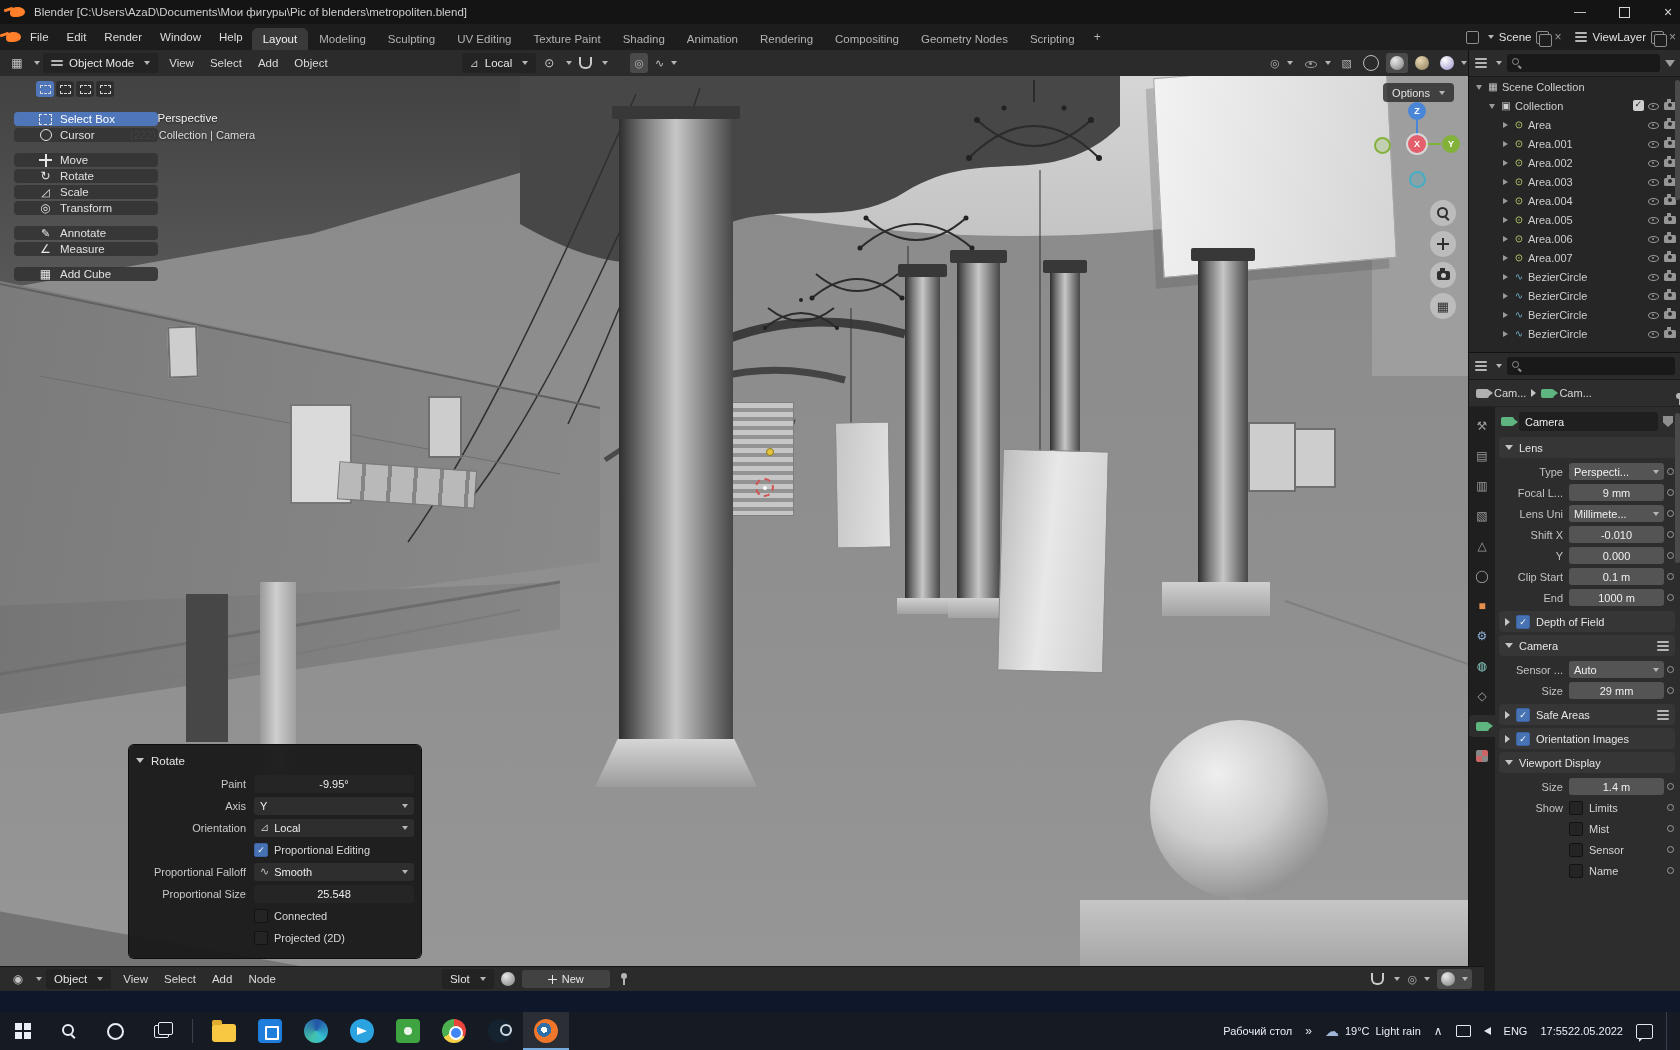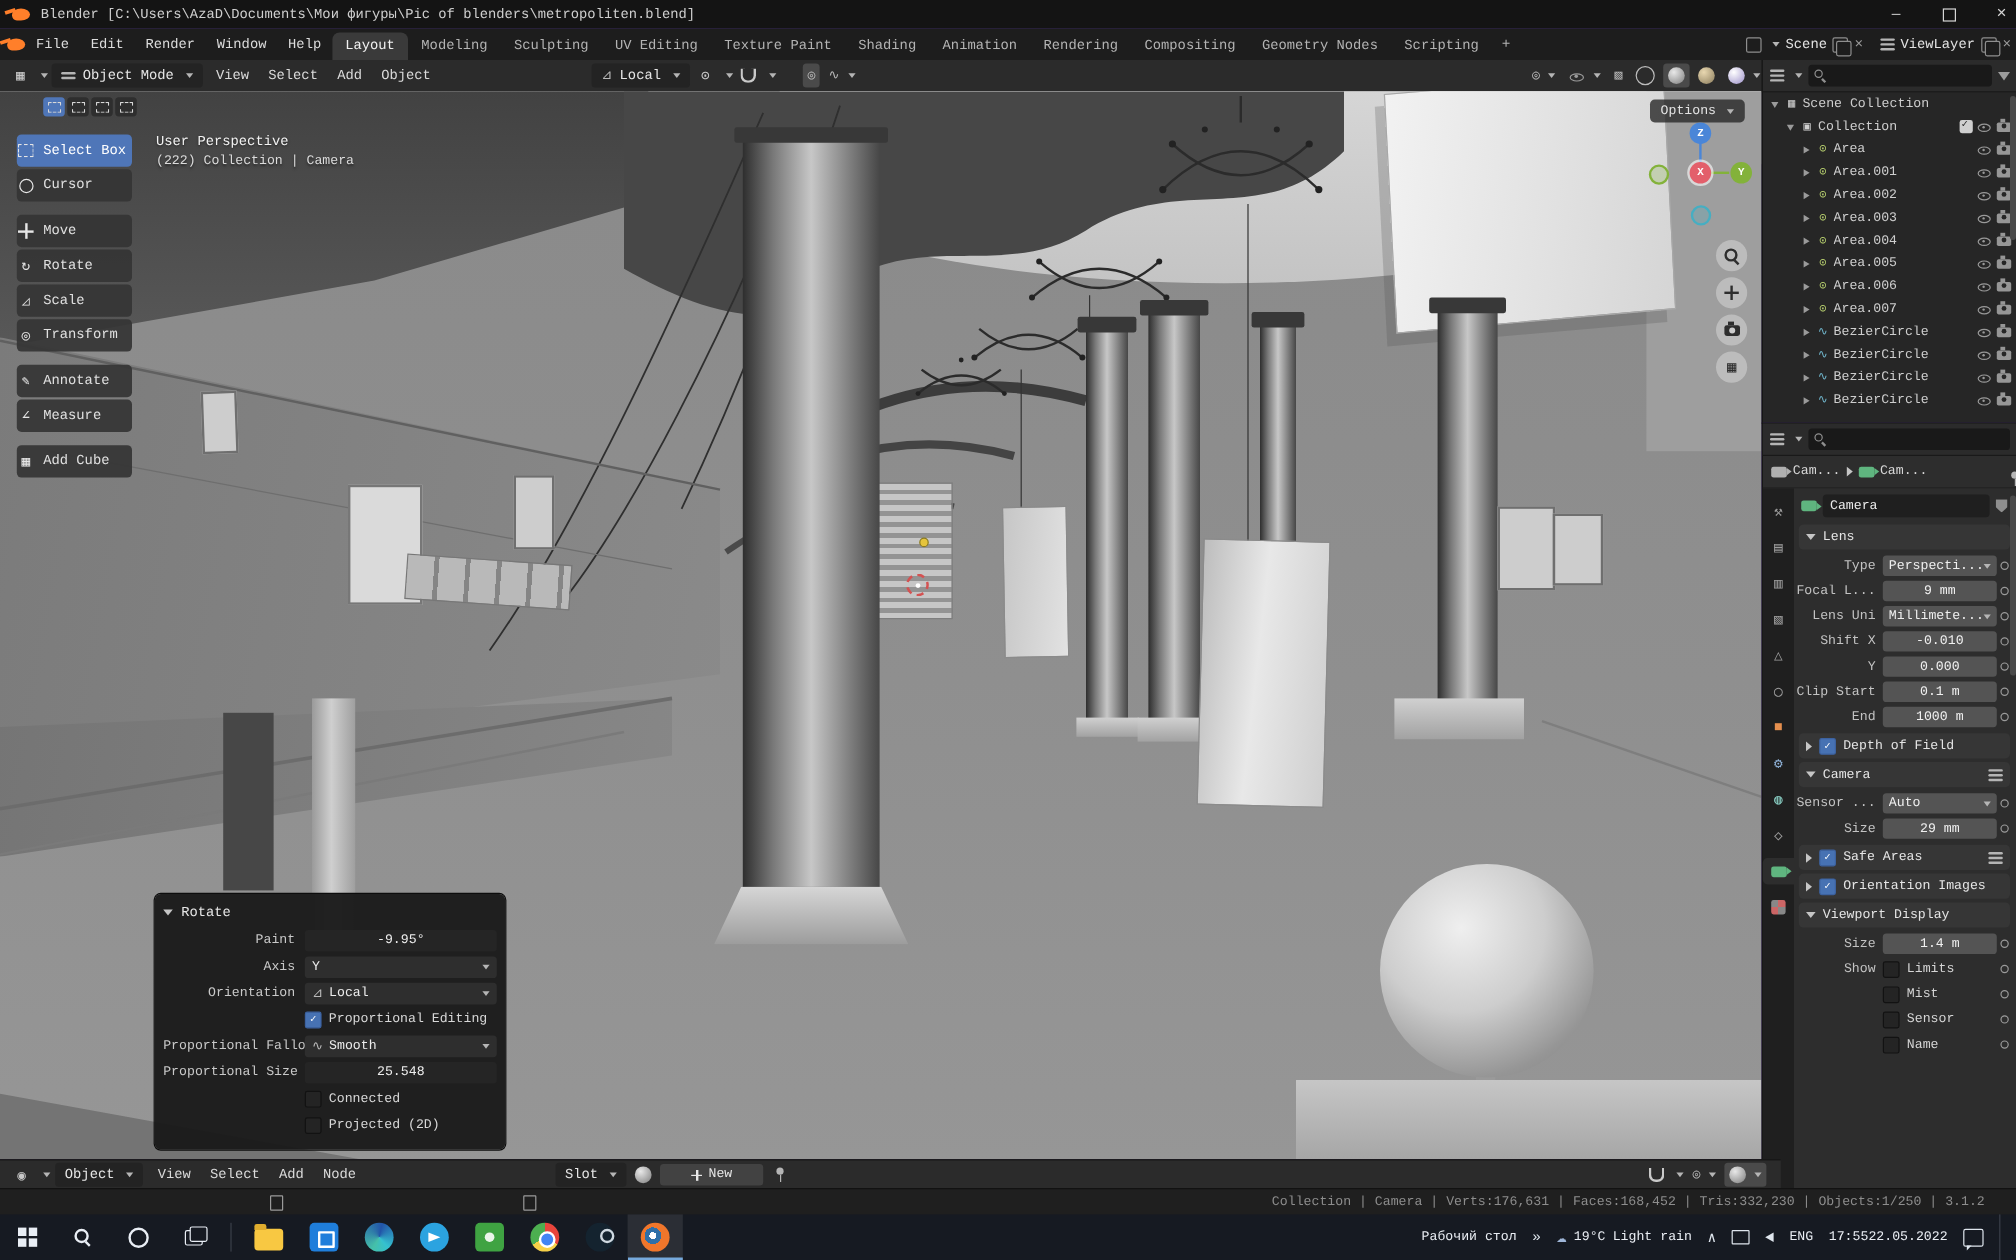--- a/index.html
+++ b/index.html
@@ -1,17 +1,17 @@
 <!DOCTYPE html>
 <html><head>
 <meta charset="utf-8">
 <style>
   html,body{margin:0;padding:0;background:#000}
-  #app{position:relative;width:1680px;height:1050px;overflow:hidden;background:#8b5cf6;
-       font-family:Liberation Mono, monospace;font-size:12px;color:#d6d6d6}
+  #app{position:relative;width:1680px;height:1050px;overflow:hidden;background:#0f172a;
+       font-family:Liberation Sans, sans-serif;font-size:12px;color:#d6d6d6}
   .art,.ov{position:absolute}
   .tri{width:0;height:0;display:inline-block;flex:none}
   .tri.down{border-left:4px solid transparent;border-right:4px solid transparent;border-top:5px solid #c5c5c5}
   .tri.right{border-top:4px solid transparent;border-bottom:4px solid transparent;border-left:5px solid #c5c5c5}
   .caret{width:0;height:0;border-left:3.5px solid transparent;border-right:3.5px solid transparent;border-top:4.5px solid #b5b5b5;flex:none;margin-left:4px}
   
   #titlebar{position:absolute;left:0;top:0;width:1680px;height:24px;background:#141414;display:flex;align-items:center;gap:9px;padding-left:10px}
   .blogo{width:15px;height:10px;background:#ff7f2a;border-radius:50% 50% 50% 4px;position:relative;flex:none}
   .blogo::before{content:"";position:absolute;left:-6px;top:1px;width:9px;height:3px;background:#ff7f2a;transform:rotate(-18deg)}
   #titlebar .t{font-size:11.5px;color:#cfcfcf;white-space:nowrap}
@@ -91,21 +91,21 @@
   svg.lines{position:absolute;left:0;top:0;pointer-events:none}
   
   .vp-label{left:130px;top:36px;font-size:11.5px;color:#f2f2f2;text-shadow:0 1px 2px rgba(0,0,0,.55)}
   .vp-ctx{left:130px;top:53px;font-size:11px;color:#dcdcdc;text-shadow:0 1px 2px rgba(0,0,0,.5)}
   .selmodes{left:36px;top:5px;display:flex;gap:2px}
   .smbtn{width:18px;height:16px;background:rgba(43,43,43,.88);border-radius:3px;display:flex;align-items:center;justify-content:center}
   .smbtn.active{background:#4f76b8}
   .smbtn i{display:block;width:9px;height:7px;border:1px dashed #d8d8d8;border-radius:1px}
   .optbtn{right:14px;top:7px;height:19px;background:rgba(40,40,40,.8);border-radius:4px;display:flex;align-items:center;gap:5px;padding:0 9px;font-size:11px;color:#e3e3e3}
   .toolcol{left:14px;top:36px;display:flex;flex-direction:column;gap:2px}
-  .tool{width:96px;height:27px;background:rgba(53,53,53,.93);border-radius:4px;display:flex;align-items:center;gap:7px;padding:0 0;font-size:11.5px;color:#e0e0e0}
+  .tool{width:96px;height:14px;background:rgba(53,53,53,.93);border-radius:4px;display:flex;align-items:center;gap:7px;padding:0 24px;font-size:11.5px;color:#e0e0e0}
   .tool.active{background:#4f76b8;color:#fff}
   .tool.gap{margin-top:9px}
   .ticon{width:15px;height:13px;display:inline-flex;align-items:center;justify-content:center;font-size:11px;color:#e6e6e6;position:relative;flex:none}
   [data-name="select-box-icon"]{border:1px dashed #e6e6e6;width:11px;height:9px;border-radius:1px}
   [data-name="cursor-tool-icon"]{border:1.3px solid #e6e6e6;border-radius:50%;width:10px;height:10px}
   [data-name="move-icon"]::before,[data-name="move-icon"]::after{content:"";position:absolute;background:#e6e6e6}
   [data-name="move-icon"]::before{left:6.5px;top:0;width:2px;height:13px}
   [data-name="move-icon"]::after{top:5.5px;left:1px;width:13px;height:2px}
   [data-name="rotate-icon"]::before{content:"↻";font-size:12px}
   [data-name="scale-icon"]::before{content:"◿";font-size:11px}
@@ -1083,25 +1083,20 @@
           <span class="gicon">◎</span>
           <i class="caret"></i>
         </span>
       <span class="togglebtn active" data-name="region-toggle">
           <span class="ball solid"></span>
           <i class="caret"></i>
         </span>
     </span>
   </div>
 
-  <div id="statusbar" data-name="status-bar">
-    <span class="sdoc" data-name="keymap-hint-icon" style="margin-left:225px"></span>
-    <span class="sdoc" data-name="keymap-hint-icon" style="margin-left:200px"></span>
-    <span class="stats" data-name="scene-statistics">Collection | Camera | Verts:176,631 | Faces:168,452 | Tris:332,230 | Objects:1/250 | 3.1.2</span>
-  </div>
 
   <div id="taskbar" data-name="windows-taskbar">
     <span class="tbtn" data-name="start-button">
         <span class="win" data-name="windows-logo-icon">
           <i></i>
           <i></i>
           <i></i>
           <i></i>
         </span>
       </span>

